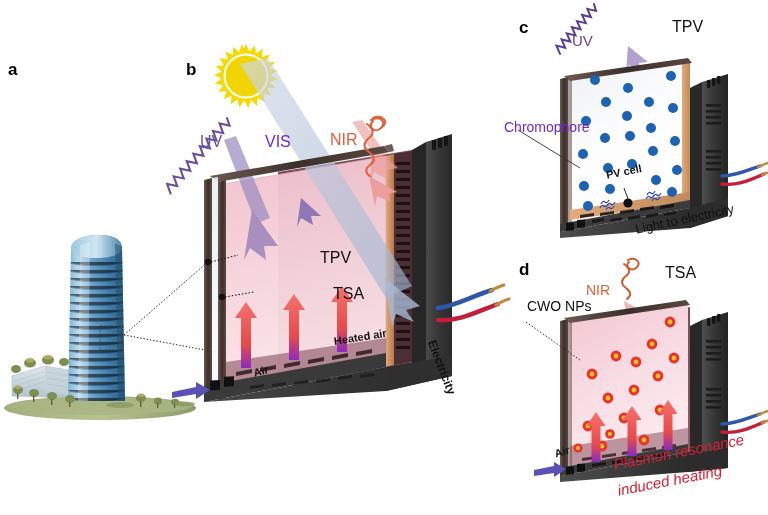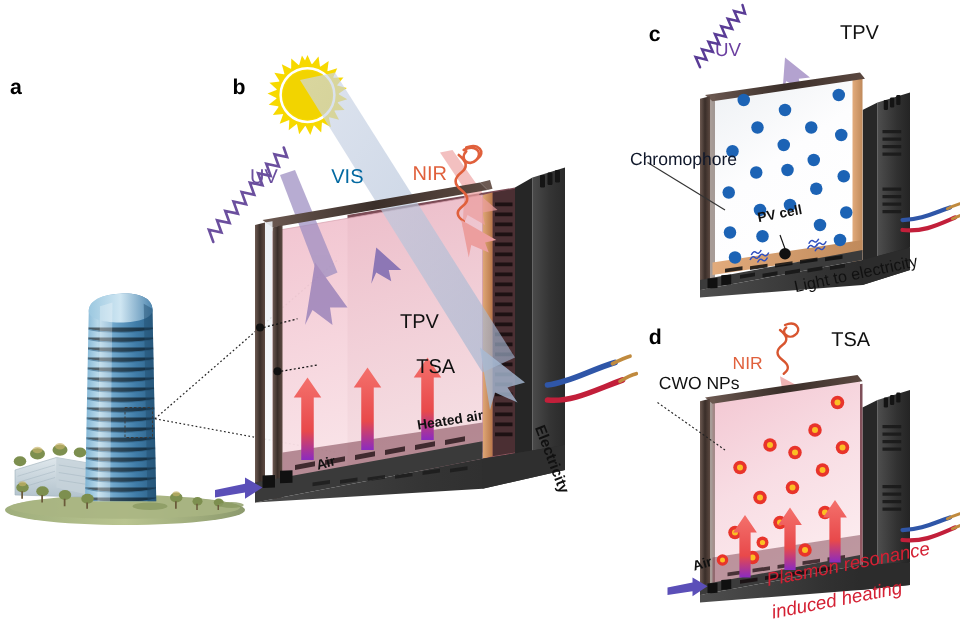--- a/index.html
+++ b/index.html
@@ -409,21 +409,21 @@
 
   <svg class="abs" style="left:353px;top:118px;" width="100" height="70">
     <g stroke="#e0603c" stroke-width="2.1" fill="none" stroke-linecap="round">
       <path d="M18 2 c9 -5 16 2 10 8 c-6 6 -14 -1 -8 -7 M14 6 q10 8 2 14 q-9 7 0 14 q9 7 1 13 q-8 6 1 12"></path>
       <path d="M20 0 c10 -4 16 4 9 9"></path>
     </g>
     <path d="M16 58 L44 74 L35 76 L38 84 L24 78 L22 88 Z" fill="#ec9e9e"></path>
   </svg>
 
   <div class="lbl" style="left:200px;top:133px;font-size:16px;font-weight:500;color:#6b4f9e;">UV</div>
-  <div class="lbl" style="left:265px;top:133px;font-size:16px;font-weight:500;color:#0369a1;">VIS</div>
+  <div class="lbl" style="left:265px;top:133px;font-size:16px;font-weight:500;color:#6d28d9;">VIS</div>
   <div class="lbl" style="left:330px;top:131px;font-size:16px;font-weight:500;color:#e0603c;">NIR</div>
 
   <div class="lbl" style="left:320px;top:249px;font-size:16px;color:#111;">TPV</div>
   <div class="lbl" style="left:333px;top:285px;font-size:16px;color:#111;">TSA</div>
 
   <div class="lbl" style="left:333px;top:335px;font-size:11px;color:#111;transform:rotate(-9deg);transform-origin:left top;font-weight:600;">Heated air</div>
 
   <div class="lbl" style="left:252px;top:367px;font-size:11px;color:#111;transform:rotate(-14deg);transform-origin:left top;font-weight:600;">Air</div>
 
   <div class="lbl" style="left:438px;top:338px;font-size:12px;color:#111;transform:rotate(69deg);transform-origin:left top;font-weight:600;">Electricity</div>
@@ -558,21 +558,21 @@
     <line x1="-32" y1="72" x2="30" y2="110" stroke="#333" stroke-width="0.9"></line>
 
     <g fill="none" stroke-linecap="round">
       <path d="M172 118 C186 118 198 112 210 108" stroke="#2f56a8" stroke-width="3.4"></path>
       <path d="M172 126 C188 128 200 122 214 116" stroke="#c21f3a" stroke-width="3.4"></path>
       <path d="M208 109 C212 107 215 106 218 105" stroke="#c08a3e" stroke-width="2.4"></path>
       <path d="M212 117 C216 115 219 114 222 113" stroke="#c08a3e" stroke-width="2.4"></path>
     </g>
   </svg>
 
-  <div class="lbl" style="left:504px;top:119px;font-size:14px;color:#0f172a;">Chromophore</div>
+  <div class="lbl" style="left:504px;top:119px;font-size:14px;color:#6d28d9;">Chromophore</div>
   <div class="lbl" style="left:605px;top:169px;font-size:11px;color:#111;transform:rotate(-11deg);transform-origin:left top;font-weight:600;">PV cell</div>
   <div class="lbl" style="left:634px;top:222px;font-size:13px;color:#111;transform:rotate(-12deg);transform-origin:left top;">Light to electricity</div>
 
   <div class="panel-letter" style="left:519px;top:260px;">d</div>
   <div class="lbl" style="left:665px;top:264px;font-size:16px;color:#111;">TSA</div>
   <div class="lbl" style="left:586px;top:282px;font-size:14px;color:#e0603c;font-weight:500;">NIR</div>
 
   <svg class="abs" style="left:612px;top:258px;" width="70" height="60">
     <g stroke="#d8552f" stroke-width="1.9" fill="none" stroke-linecap="round">
       <path d="M16 2 c9 -4 14 4 8 8 c-5 4 -12 -2 -7 -6 M12 6 q9 7 2 12 q-8 6 0 12 q8 6 1 11"></path>

